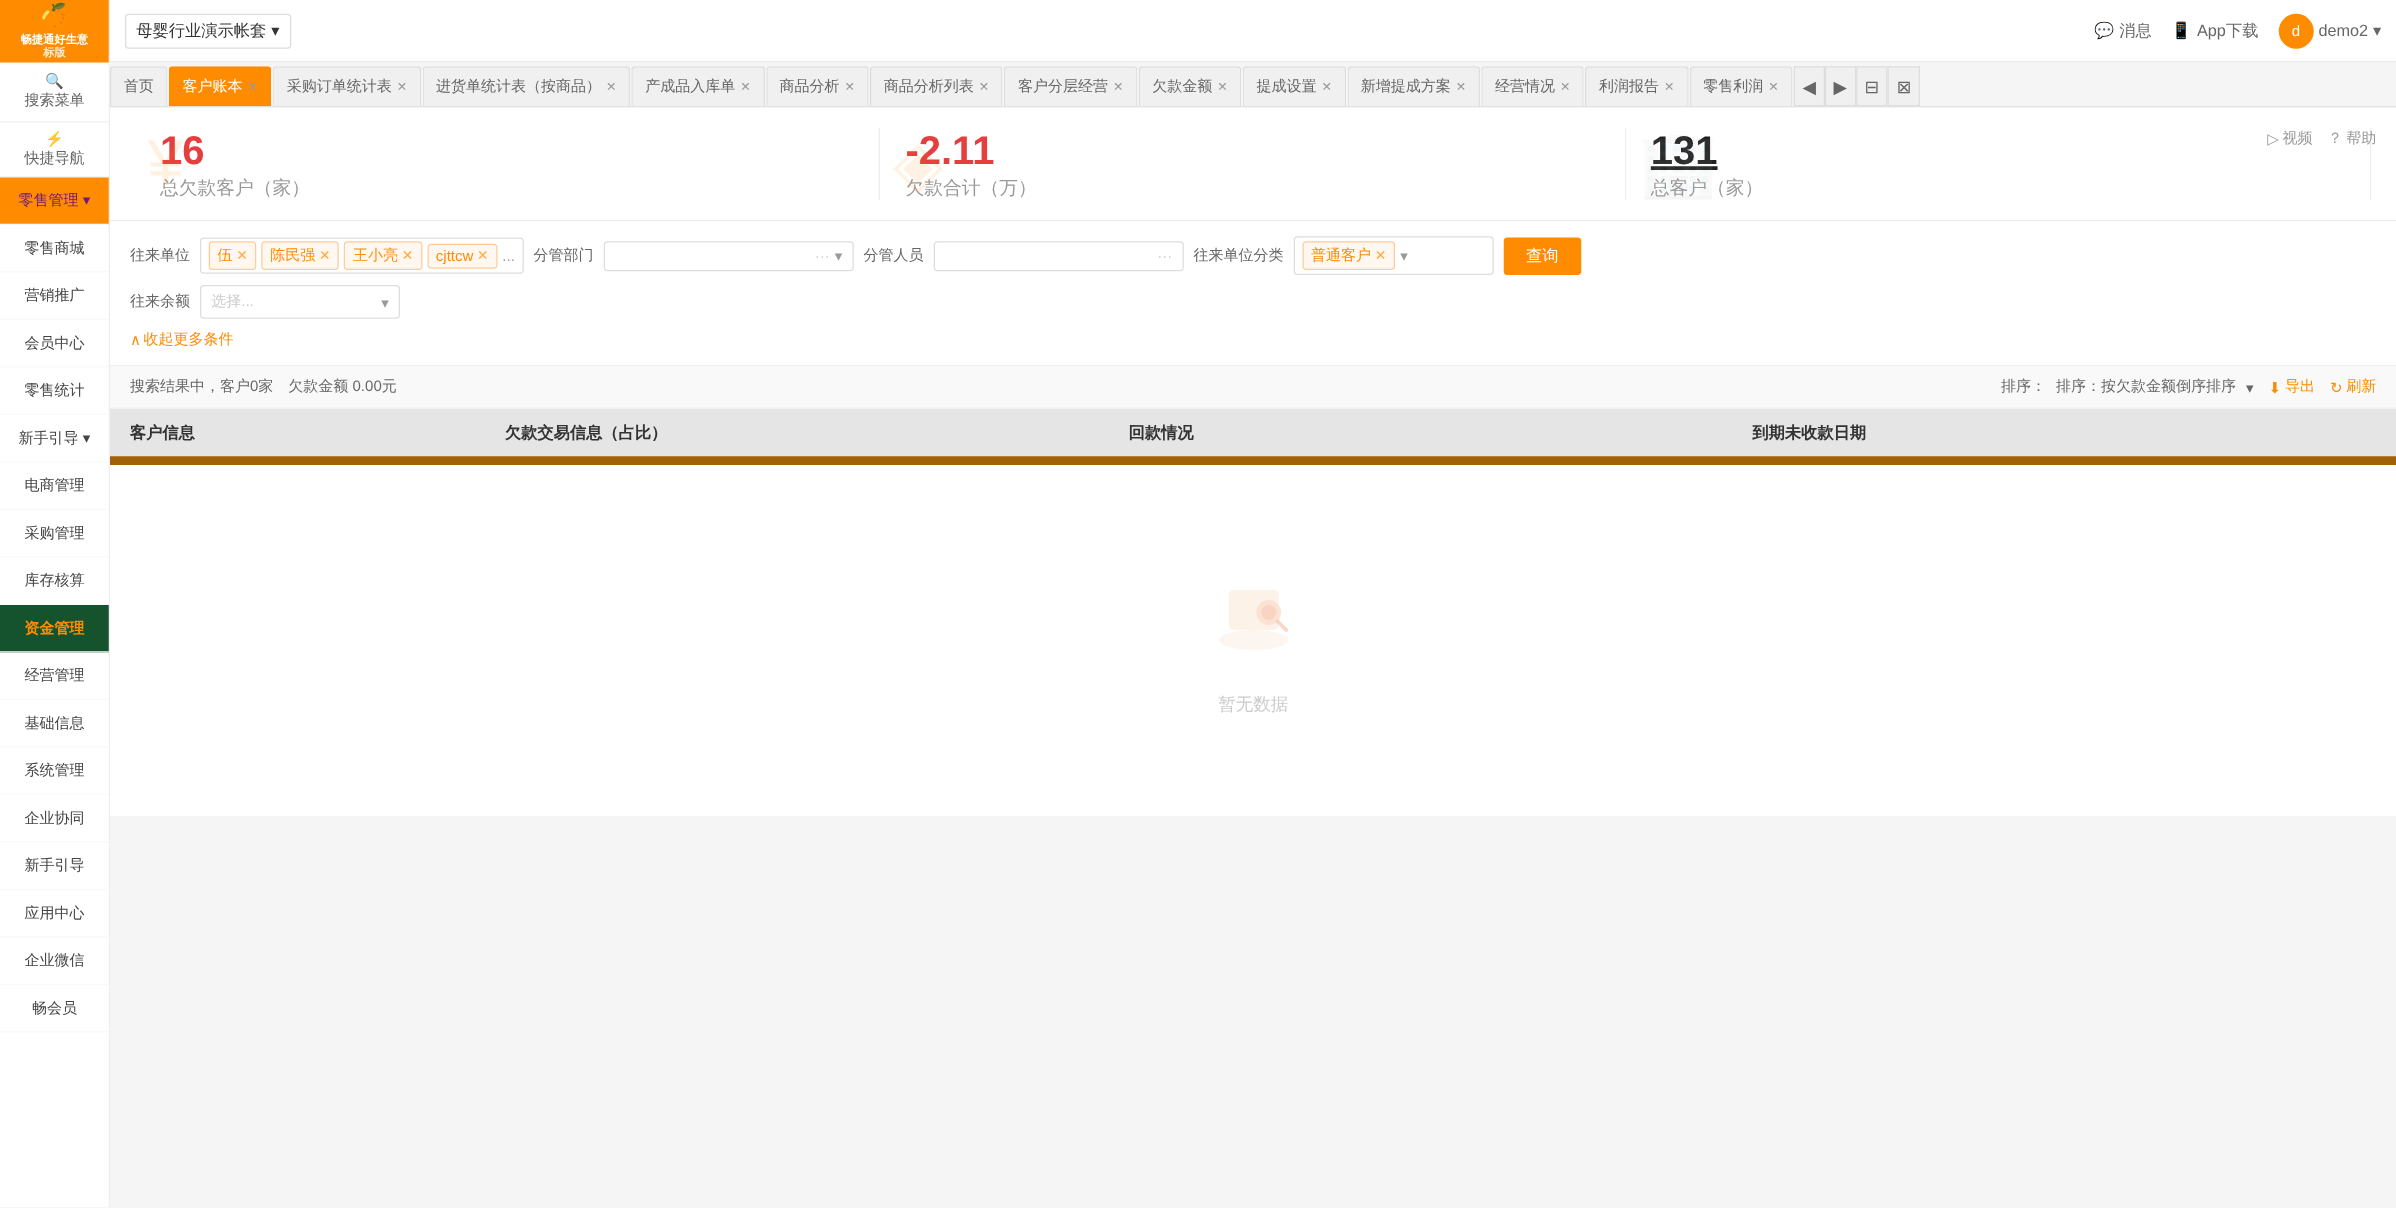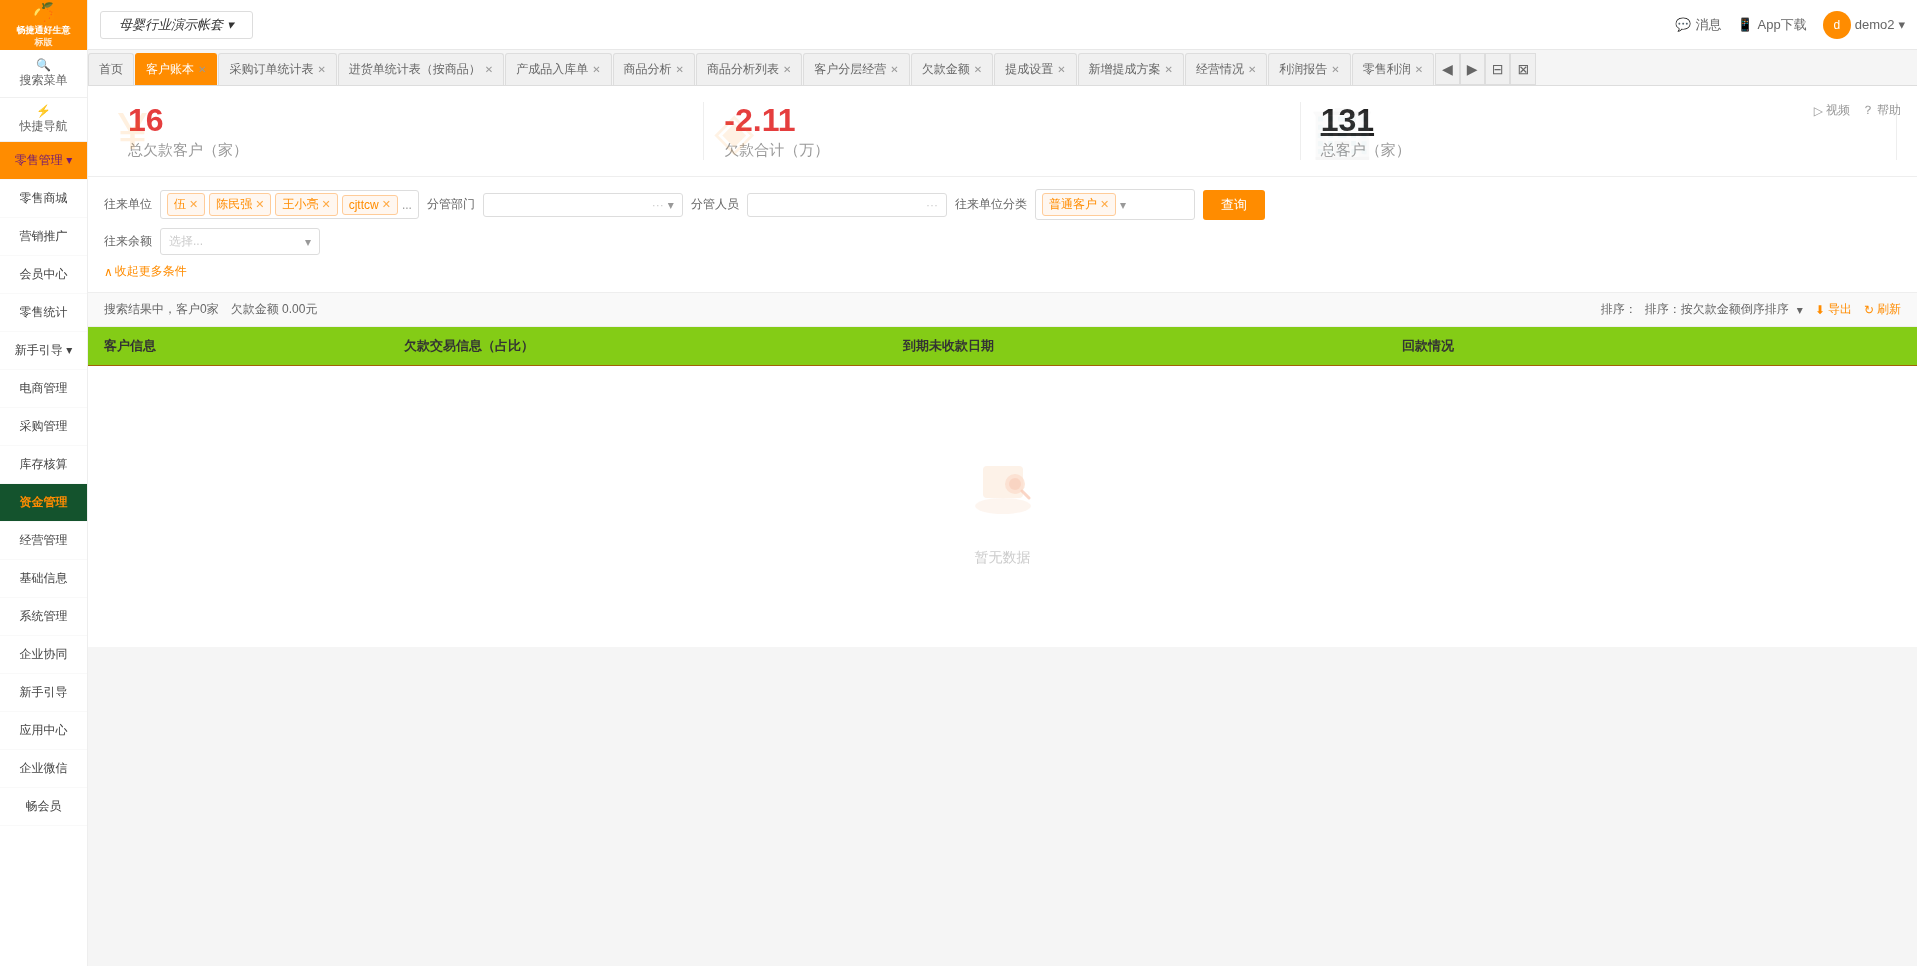--- a/index.html
+++ b/index.html
@@ -13,21 +13,21 @@
     .sidebar-item { padding: 10px 0; text-align: center; color: #444; font-size: 12px; cursor: pointer; border-bottom: 1px solid #f9f9f9; }
     .sidebar-item.active { background: #ff8c00; color: #701a75; }
     .sidebar-item.active-text { color: #ff8c00; font-weight: bold; }
 
     
     .main { flex: 1; display: flex; flex-direction: column; overflow: hidden; }
 
     
     .topbar { height: 50px; background: #fff; border-bottom: 1px solid #e8e8e8; display: flex; align-items: center; padding: 0 12px; justify-content: space-between; flex-shrink: 0; }
     .topbar-left { display: flex; align-items: center; gap: 8px; }
-    .topbar-selector { display: flex; align-items: center; gap: 4px; font-size: 13px; color: #333; background: #fff; border: 1px solid #ddd; border-radius: 3px; padding: 4px 18px; cursor: pointer; font-style: italic; }
+    .topbar-selector { display: flex; align-items: center; gap: 4px; font-size: 13px; color: #333; background: #fff; border: 1px solid #ddd; border-radius: 3px; padding: 4px 8px; cursor: pointer; }
     .topbar-right { display: flex; align-items: center; gap: 16px; color: #666; font-size: 13px; }
     .topbar-right-item { display: flex; align-items: center; gap: 4px; cursor: pointer; }
     .avatar { width: 28px; height: 28px; border-radius: 50%; background: #ff8c00; display: flex; align-items: center; justify-content: center; color: #fff; font-size: 12px; }
 
     
     .tabbar { height: 36px; background: #f5f5f5; border-bottom: 1px solid #ddd; display: flex; align-items: flex-end; overflow: hidden; flex-shrink: 0; }
     .tab { height: 32px; padding: 0 10px; display: flex; align-items: center; gap: 4px; font-size: 12px; cursor: pointer; border: 1px solid #ddd; border-bottom: none; background: #f0f0f0; color: #666; white-space: nowrap; margin-right: 1px; border-radius: 3px 3px 0 0; }
     .tab.orange { background: #ff8c00; color: #fff; border-color: #ff8c00; }
     .tab-close { font-size: 10px; color: #999; cursor: pointer; }
     .tab-nav-btn { padding: 0 6px; height: 32px; display: flex; align-items: center; cursor: pointer; color: #666; font-size: 14px; background: #f0f0f0; border: 1px solid #ddd; }
@@ -60,21 +60,21 @@
     
     .result-bar { background: #f9f9f9; padding: 8px 16px; display: flex; align-items: center; justify-content: space-between; border-bottom: 1px solid #eee; font-size: 12px; color: #666; }
     .result-bar-left { display: flex; gap: 12px; }
     .result-bar-right { display: flex; align-items: center; gap: 12px; }
     .sort-select { display: flex; align-items: center; gap: 8px; color: #666; cursor: pointer; }
     .btn-export { color: #ff8c00; cursor: pointer; display: flex; align-items: center; gap: 3px; }
     .btn-refresh { color: #ff8c00; cursor: pointer; display: flex; align-items: center; gap: 3px; }
 
     
     .table-container { background: #fff; }
-    .table-header { display: grid; grid-template-columns: 300px 1fr 1fr 1fr; padding: 10px 16px; border-bottom: 1px solid #a16207; font-size: 13px; font-weight: bold; color: #333; background: #84cc16; }
+    .table-header { display: grid; grid-template-columns: 300px 1fr 1fr 1fr; padding: 10px 16px; border-bottom: 7px solid #a16207; font-size: 13px; font-weight: bold; color: #333; background: #e5e5e5; }
     .empty-state { display: flex; flex-direction: column; align-items: center; justify-content: center; padding: 80px 0; color: #ccc; font-size: 14px; }
 
     .content-wrapper { position: relative; }
   </style>
 </head>
 <body>
 
 <div class="sidebar">
   <div class="sidebar-logo">
     <span style="font-size:20px;">🍊</span>
@@ -345,22 +345,22 @@
             <span>↻</span>
             <span>刷新</span>
           </div>
         </div>
       </div>
 
       <div class="table-container">
         <div class="table-header">
           <div>客户信息</div>
           <div>欠款交易信息（占比）</div>
+          <div>回款情况</div>
           <div>到期未收款日期</div>
-          <div>回款情况</div>
         </div>
         <div class="empty-state">
           <div style="font-size:64px;opacity:0.4;margin-bottom:8px;">
             <svg width="80" height="80" viewBox="0 0 80 80">
               <ellipse cx="40" cy="60" rx="28" ry="8" fill="#f5c6a0" opacity="0.4"></ellipse>
               <rect x="20" y="20" width="40" height="32" rx="4" fill="#f5c6a0" opacity="0.6"></rect>
               <circle cx="52" cy="38" r="10" fill="#f5a87a" opacity="0.7"></circle>
               <circle cx="52" cy="38" r="6" fill="#f08050" opacity="0.6"></circle>
               <line x1="59" y1="45" x2="66" y2="52" stroke="#f08050" stroke-width="3" stroke-linecap="round" opacity="0.8"></line>
             </svg>

